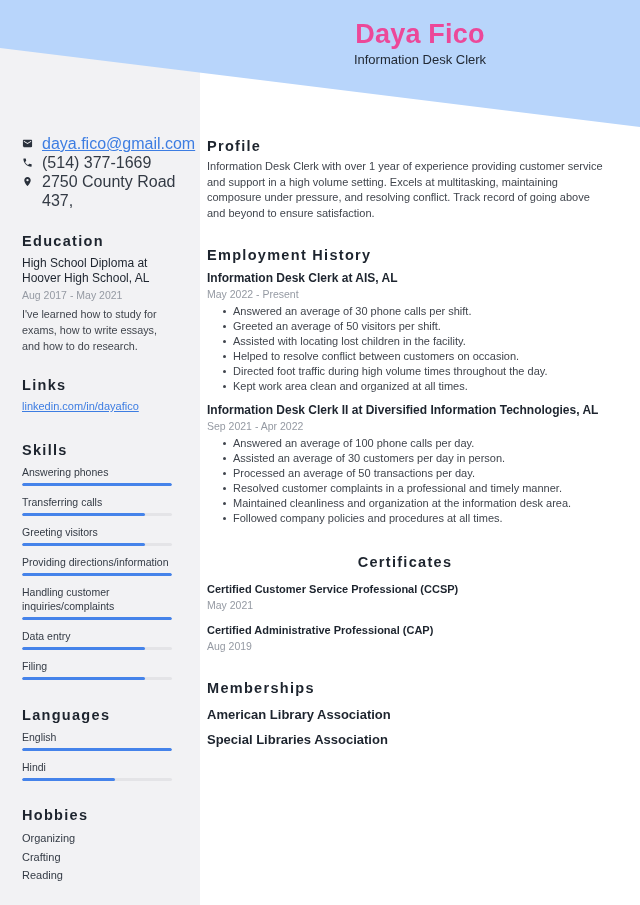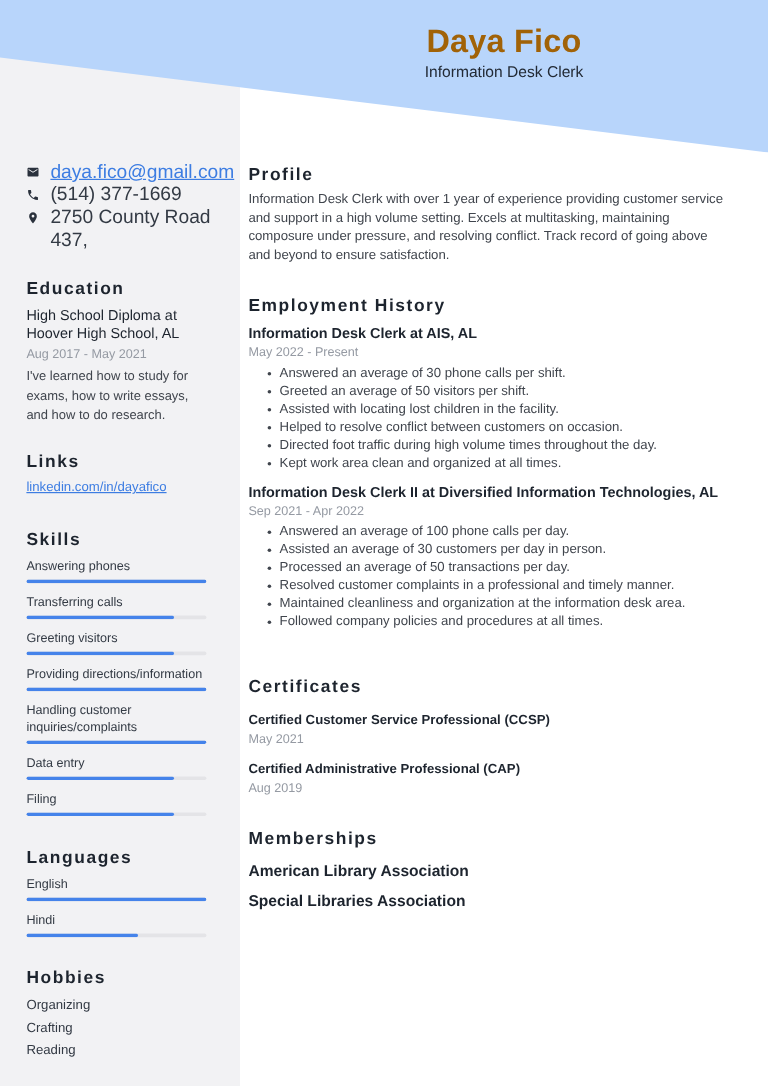--- a/index.html
+++ b/index.html
@@ -17,21 +17,21 @@
   .header-band{
     position:absolute;left:0;top:0;width:640px;height:130px;
     background:#b8d5fb;z-index:1;
     clip-path:polygon(0 0,100% 0,100% 127px,0 48px);
   }
   .header-text{
     position:absolute;left:200px;width:440px;top:18px;z-index:2;
     text-align:center;
   }
   .candidate-name{
-    font-size:27px;font-weight:700;color:#a16207;line-height:32px;letter-spacing:.2px;
+    font-size:27px;font-weight:700;color:#ec4899;line-height:32px;letter-spacing:.2px;
   }
   .candidate-title{
     font-size:13px;color:#222a35;line-height:17px;margin-top:1px;
   }
   
   .sidebar-content{
     position:absolute;left:22px;top:134px;width:156px;z-index:2;
     color:#40454d;
   }
   .contact-row{display:flex;align-items:flex-start;gap:9px;line-height:19px;font-size:16px;color:#333a44;}
@@ -69,21 +69,21 @@
   .job + .job{margin-top:9px;}
   .job-title{font-size:12px;font-weight:700;color:#1d242e;line-height:15px;}
   .job-date{font-size:10.5px;color:#959aa3;line-height:13px;margin-top:2px;}
   ul.bullets{list-style:none;margin:3px 0 0 0;padding:0 0 0 16px;}
   ul.bullets li{
     position:relative;font-size:11px;line-height:15px;color:#40454d;padding-left:10px;
   }
   ul.bullets li::before{
     content:"";position:absolute;left:0;top:6px;width:3px;height:3px;border-radius:50%;background:#40454d;
   }
-  .mt-certs{margin-top:38px;}
+  .mt-certs{margin-top:27px;text-align:center;}
   .cert{margin-top:11px;}
   .cert-title{font-size:11px;font-weight:700;color:#1d242e;line-height:15px;}
   .mt-memb{margin-top:26px;}
   .memb-item{font-size:13px;font-weight:700;color:#1d242e;line-height:15px;margin-top:10px;}
 </style>
 </head>
 <body>
 
 <div class="sidebar-bg"></div>
 <div class="header-band"></div>

